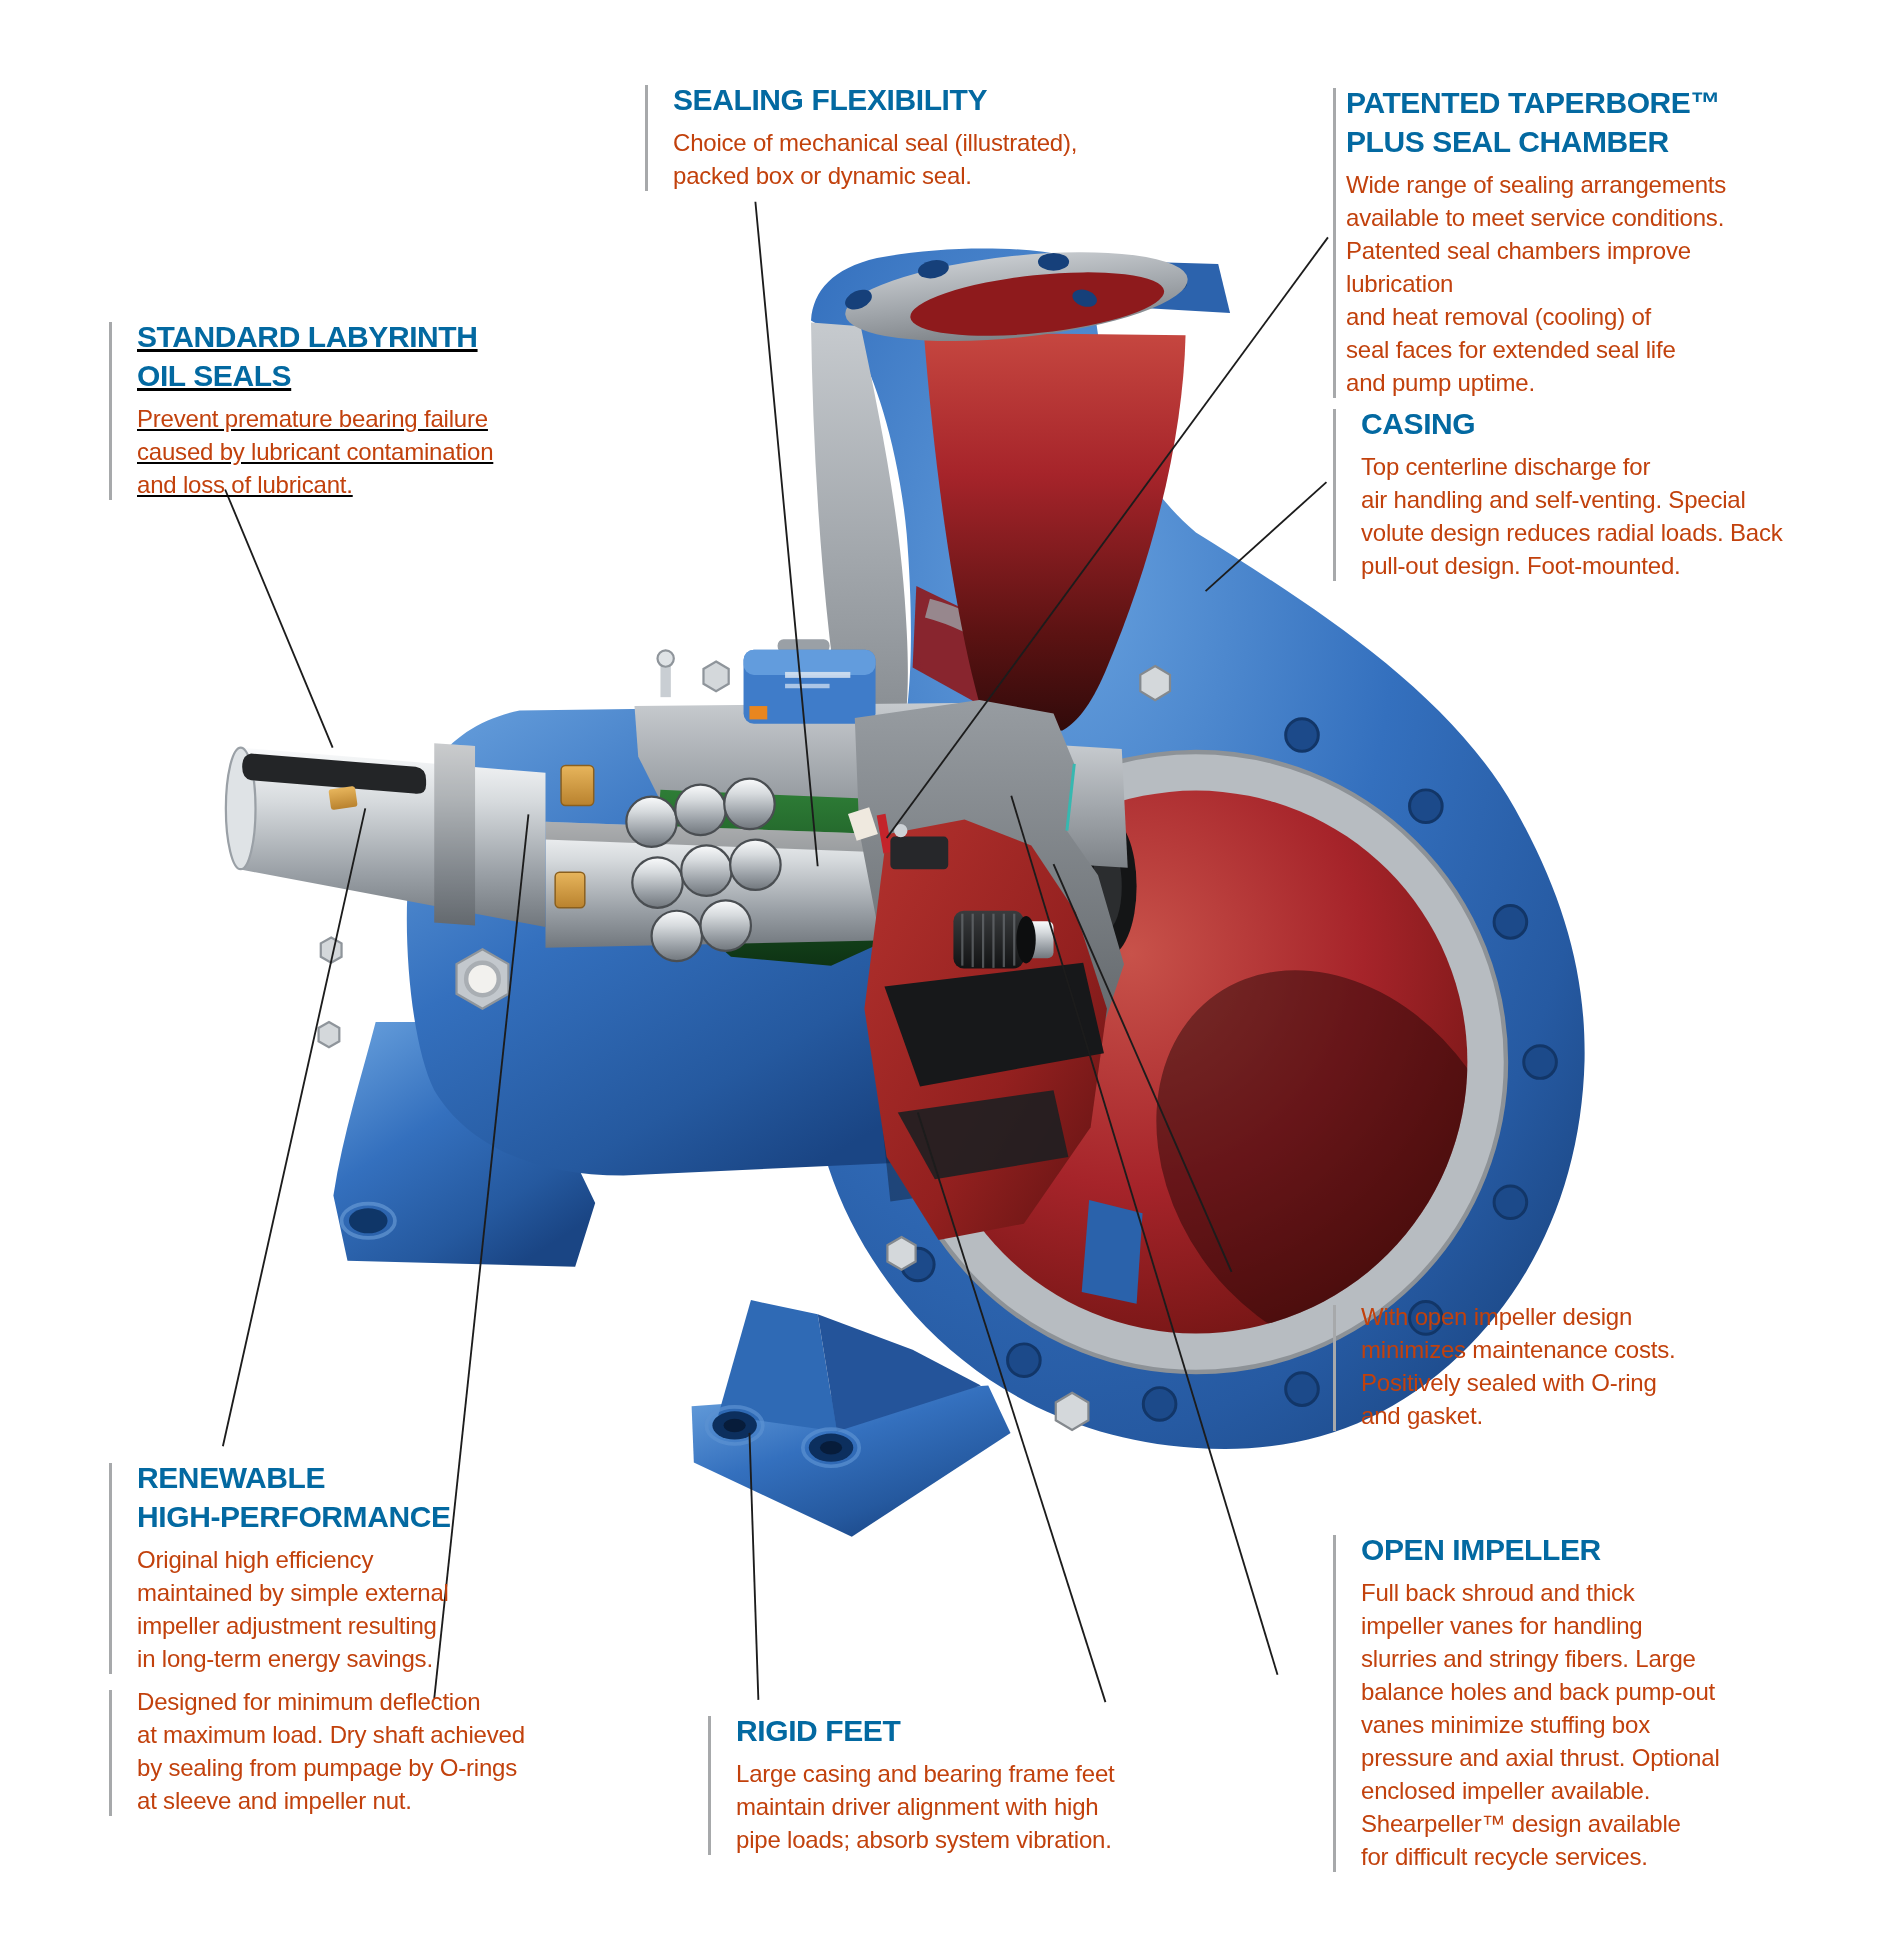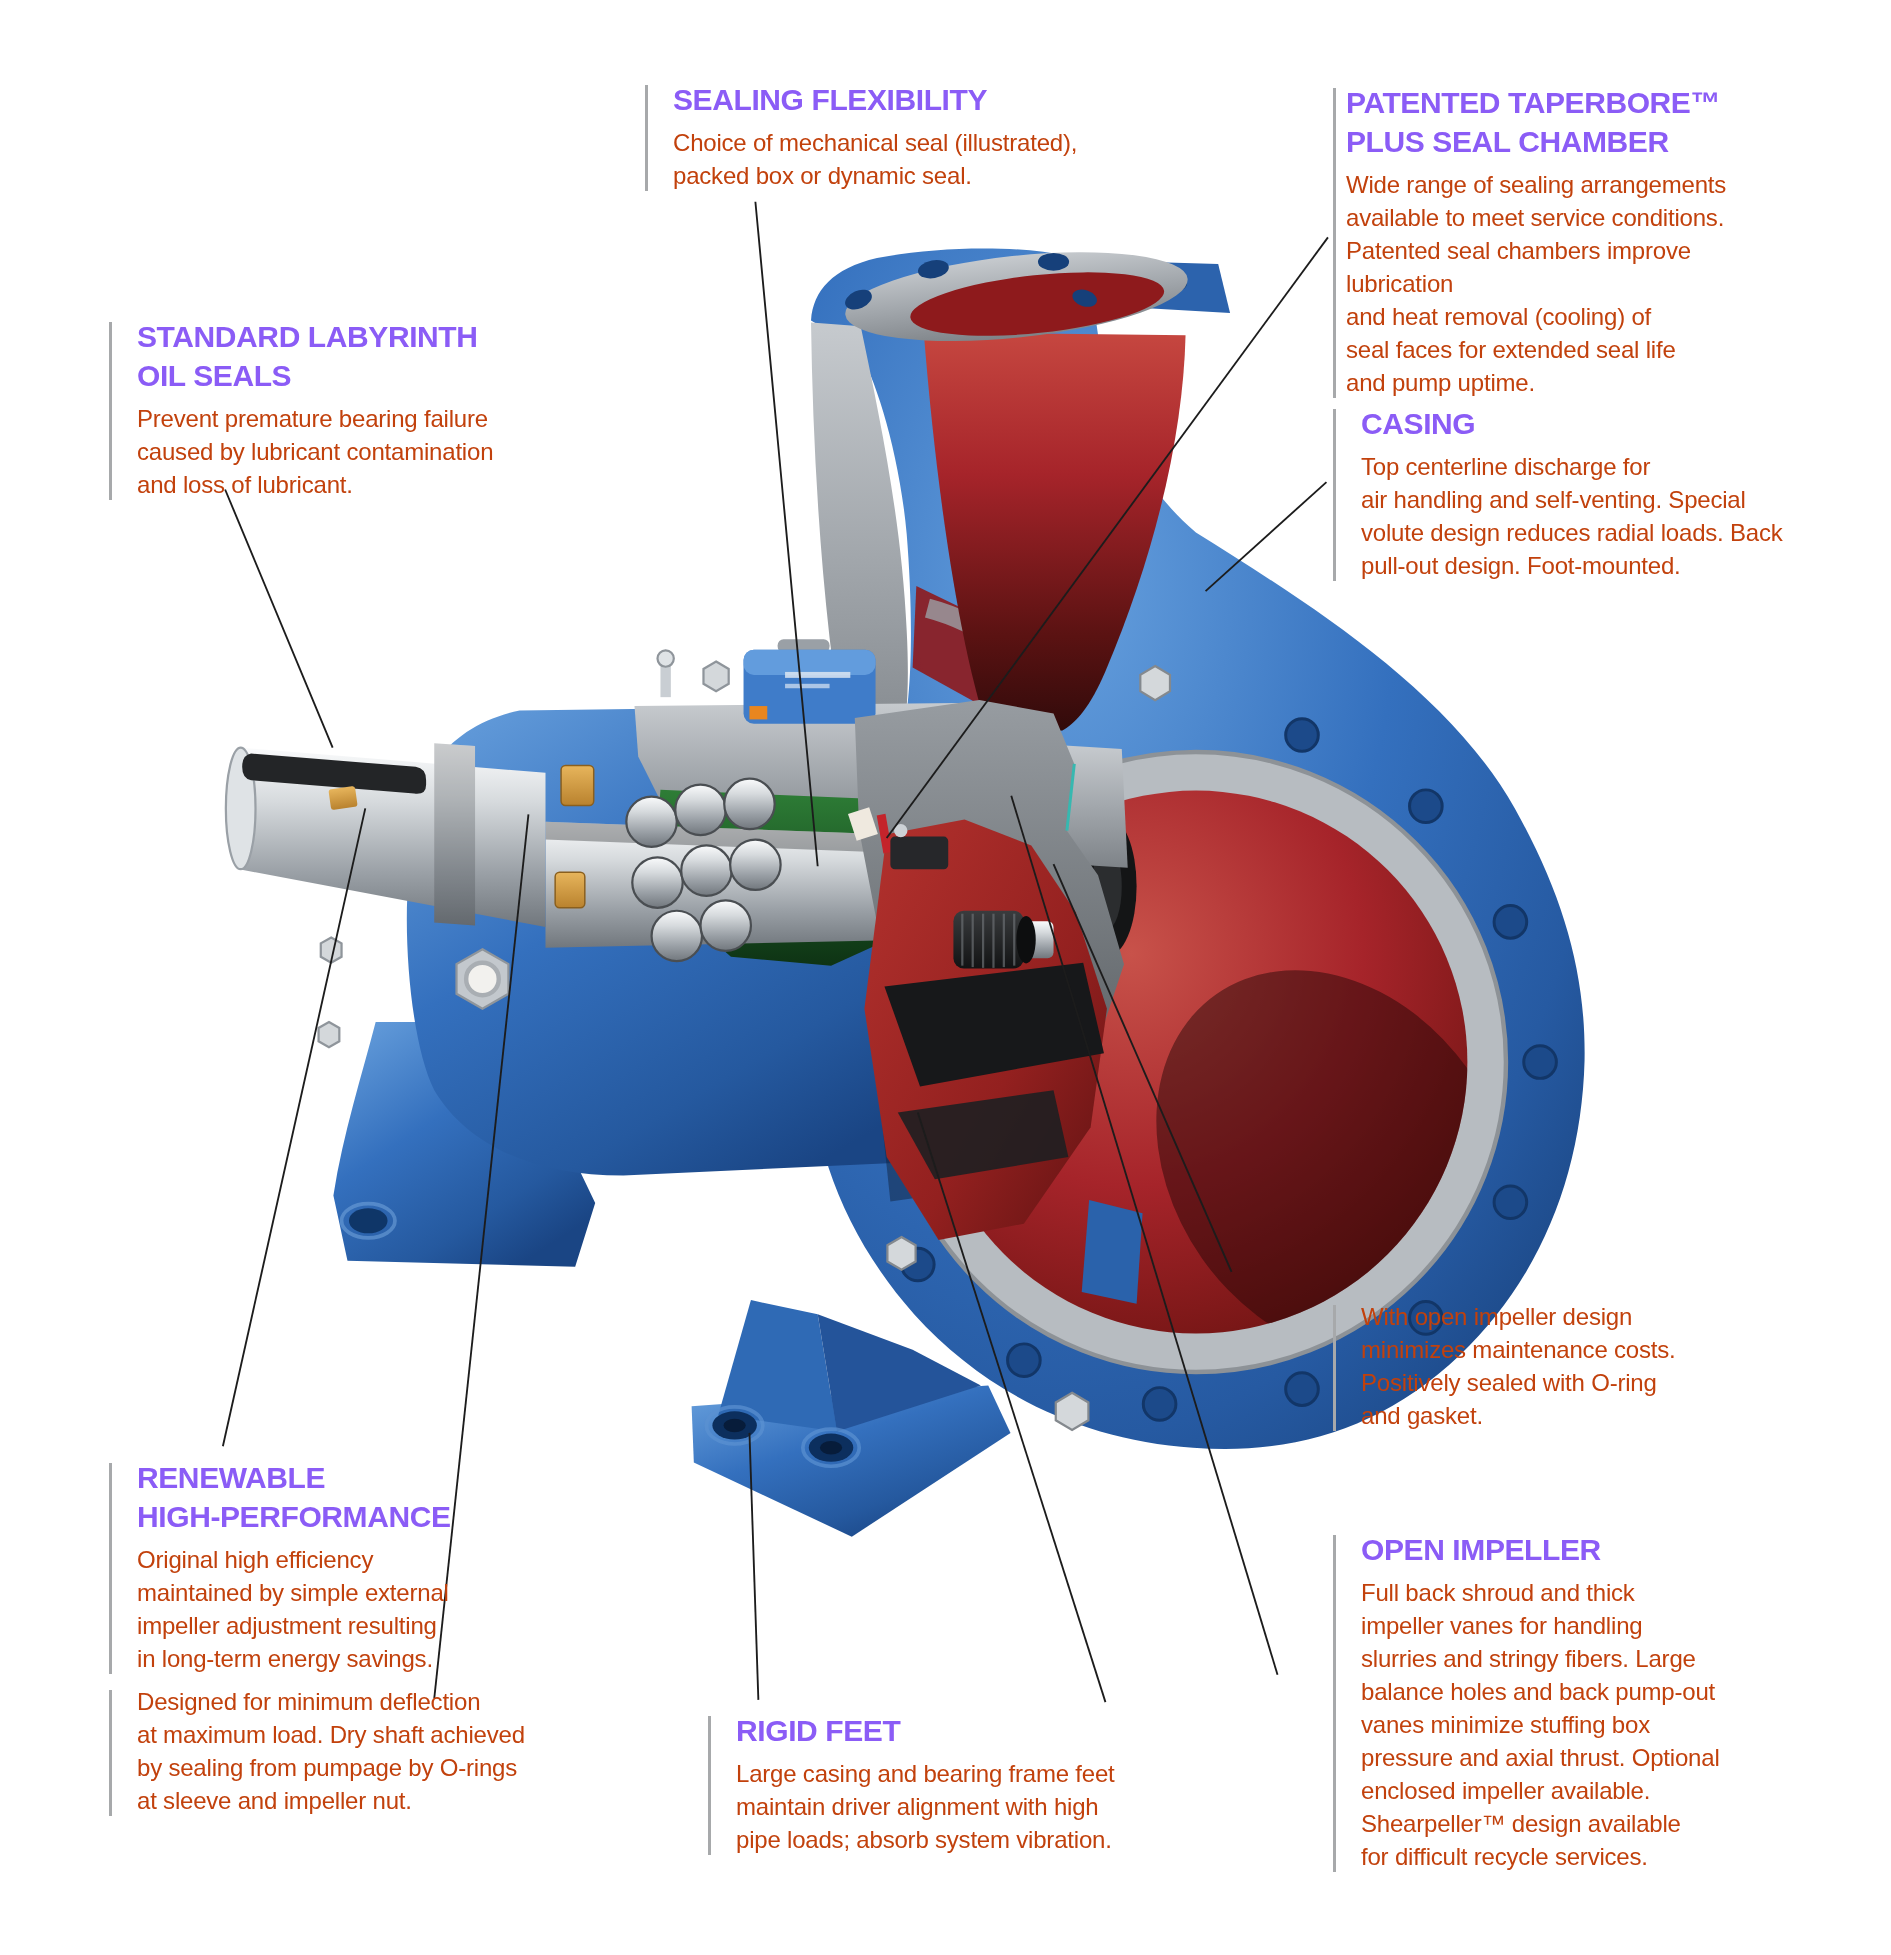--- a/index.html
+++ b/index.html
@@ -7,21 +7,21 @@
     width:1892px;height:1955px;position:relative;background:#ffffff;
     font-family:"Liberation Sans", sans-serif;overflow:hidden;
   }
   #pump-svg{position:absolute;left:0;top:0;}
   .callout{position:absolute;padding-left:28px;}
   .callout::before{
     content:"";position:absolute;left:0;top:4.5px;bottom:1.5px;width:3px;background:#a7a9ab;
   }
   .co-title{
     margin:0 0 7.4px 0;font-size:30px;line-height:39px;font-weight:700;
-    color:#8b5cf6;white-space:pre;letter-spacing:-0.4px;
+    color:#0369a1;white-space:pre;letter-spacing:-0.4px;
   }
   .co-body{
     margin:0;font-size:24px;line-height:33px;font-weight:400;color:#c2410c;
     white-space:pre;letter-spacing:-0.2px;
   }
 </style>
 </head>
 <body>
 
 <svg id="pump-svg" width="1892" height="1955" viewBox="0 0 2550 2636">
@@ -327,21 +327,21 @@
 </div>
 
 <div class="callout" style="left:1333px;top:404px;">
   <h2 class="co-title">CASING</h2>
   <p class="co-body">Top centerline discharge for
 air handling and self-venting. Special
 volute design reduces radial loads. Back
 pull-out design. Foot-mounted.</p>
 </div>
 
-<div class="callout" style="left:109px;top:317px;">
+<div class="callout" style="left:109px;top:317px;text-decoration:underline;">
   <h2 class="co-title">STANDARD LABYRINTH
 OIL SEALS</h2>
   <p class="co-body">Prevent premature bearing failure
 caused by lubricant contamination
 and loss of lubricant.</p>
 </div>
 
 <div class="callout" style="left:1333px;top:1300px;">
   <p class="co-body">With open impeller design
 minimizes maintenance costs.

